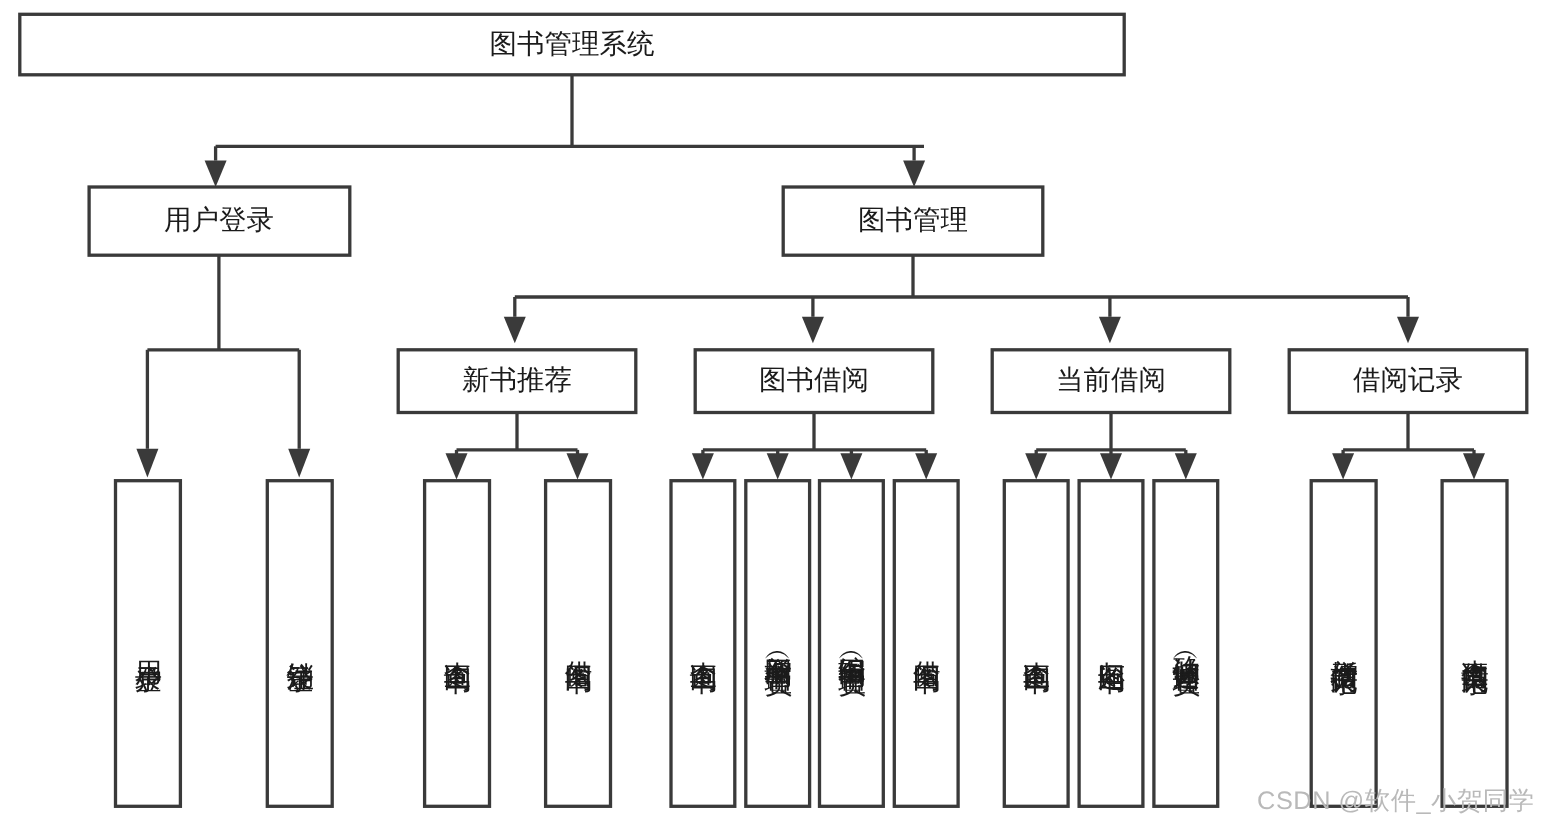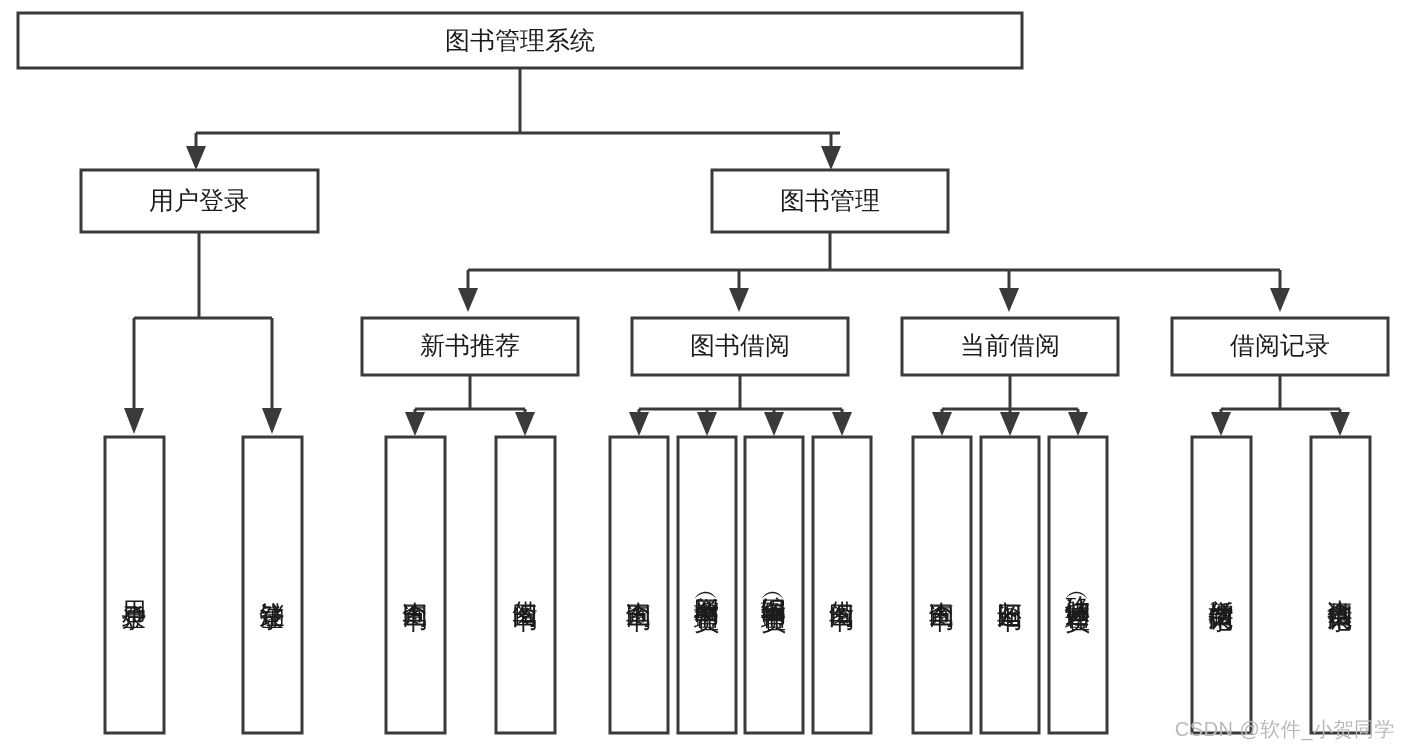--- a/index.html
+++ b/index.html
@@ -69,21 +69,21 @@
     letter-spacing: 2px;
     color: #1b1b1b;
     white-space: nowrap;
     text-align: center;
   }
   #watermark {
     position: absolute;
     right: 10px;
     bottom: 4px;
     font-family: "Liberation Sans", "DejaVu Sans", sans-serif;
-    font-size: 20px;
+    font-size: 23px;
     color: #b9b9b9;
     letter-spacing: 0.5px;
     white-space: nowrap;
   }
 </style>
 </head>
 <body>
 
 <div id="diagram-root">
 

